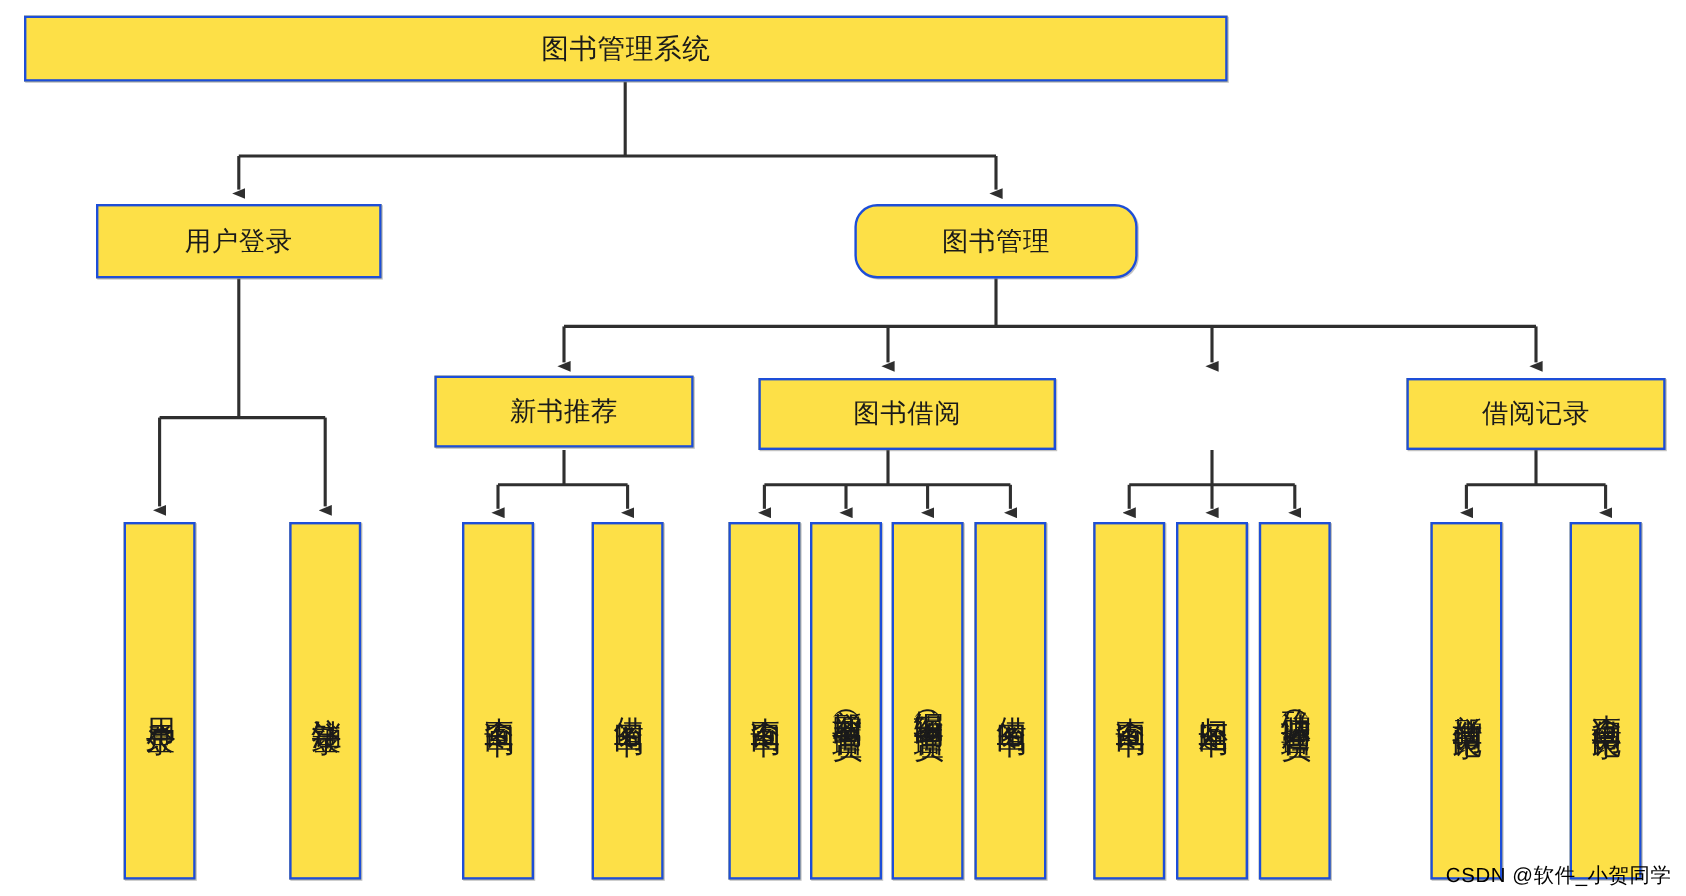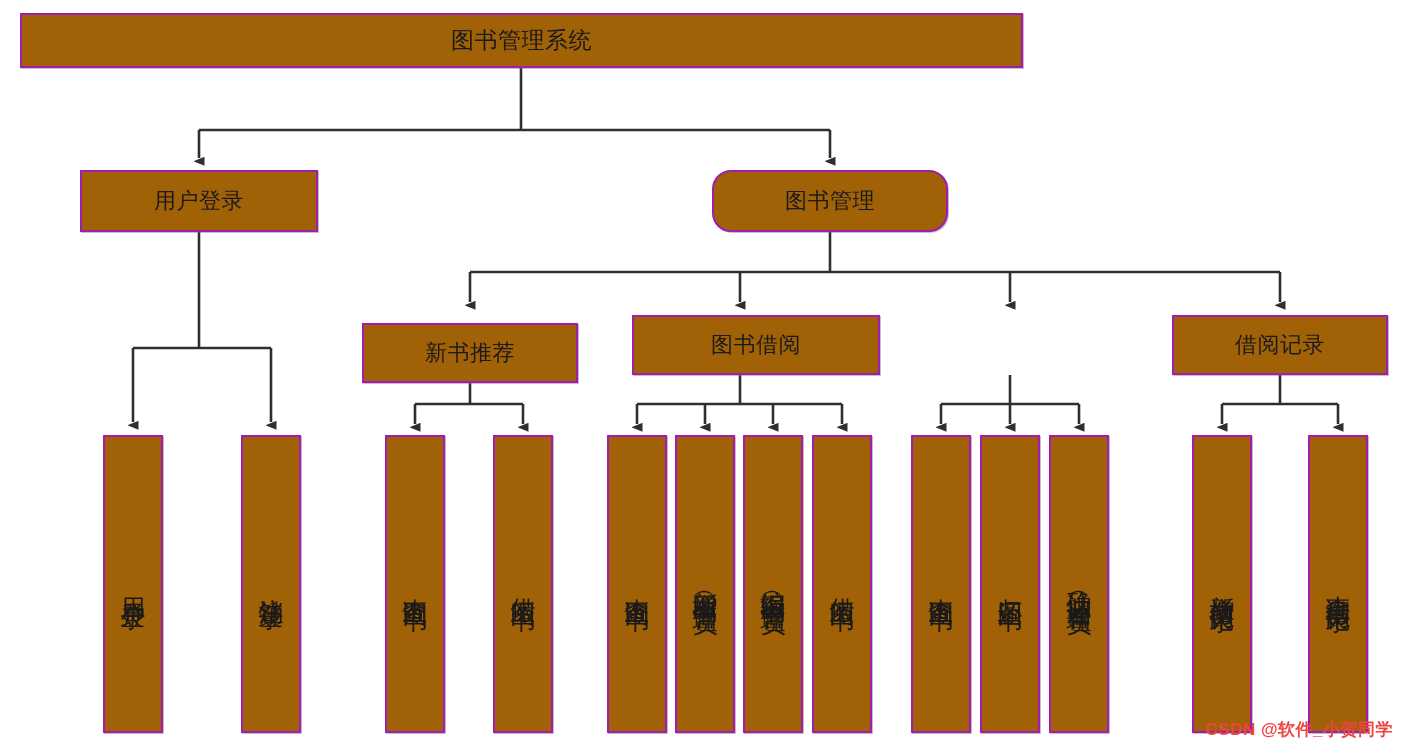--- a/index.html
+++ b/index.html
@@ -22,22 +22,22 @@
     position: absolute;
     left: 0;
     top: 0;
     width: 1405px;
     height: 747px;
     pointer-events: none;
   }
   .node {
     position: absolute;
     box-sizing: border-box;
-    border: 2px solid #a21caf;
-    background: #a16207;
+    border: 2px solid #1d4ed8;
+    background: #fde047;
     display: flex;
     align-items: center;
     justify-content: center;
     color: #1a1a1a;
     box-shadow: 1px 1px 0 rgba(120,120,120,0.45);
   }
   .node .lbl {
     display: block;
     text-align: center;
     letter-spacing: 0.5px;
@@ -62,25 +62,24 @@
     font-size: 25px;
     line-height: 1.16;
     letter-spacing: 3px;
     white-space: nowrap;
   }
   #watermark {
     position: absolute;
     right: 12px;
     bottom: 6px;
     font-size: 17px;
-    color: #ef4444;
+    color: #000000;
     letter-spacing: 0.5px;
     white-space: nowrap;
     user-select: none;
-    font-weight: bold;
   }
 </style>
 </head>
 <body>
 
 <div id="diagram">
 
   <svg id="connectors" viewBox="0 0 1405 747" xmlns="http://www.w3.org/2000/svg">
     <defs>
       <marker id="arrow" markerWidth="9" markerHeight="11" refX="1.2" refY="5.5" orient="auto" markerUnits="userSpaceOnUse">
@@ -136,21 +135,21 @@
   </div>
 
   <div class="node horiz" style="left:80px; top:170px; width:238px; height:62px;">
     <span class="lbl">用户登录</span>
   </div>
 
   <div class="node horiz" style="left:712px; top:170px; width:236px; height:62px;border-radius:19px;">
     <span class="lbl">图书管理</span>
   </div>
 
-  <div class="node horiz" style="left:362px; top:323px; width:216px; height:60px;">
+  <div class="node horiz" style="left:362px; top:313px; width:216px; height:60px;">
     <span class="lbl">新书推荐</span>
   </div>
 
   <div class="node horiz" style="left:632px; top:315px; width:248px; height:60px;">
     <span class="lbl">图书借阅</span>
   </div>
 
 
   <div class="node horiz" style="left:1172px; top:315px; width:216px; height:60px;">
     <span class="lbl">借阅记录</span>

